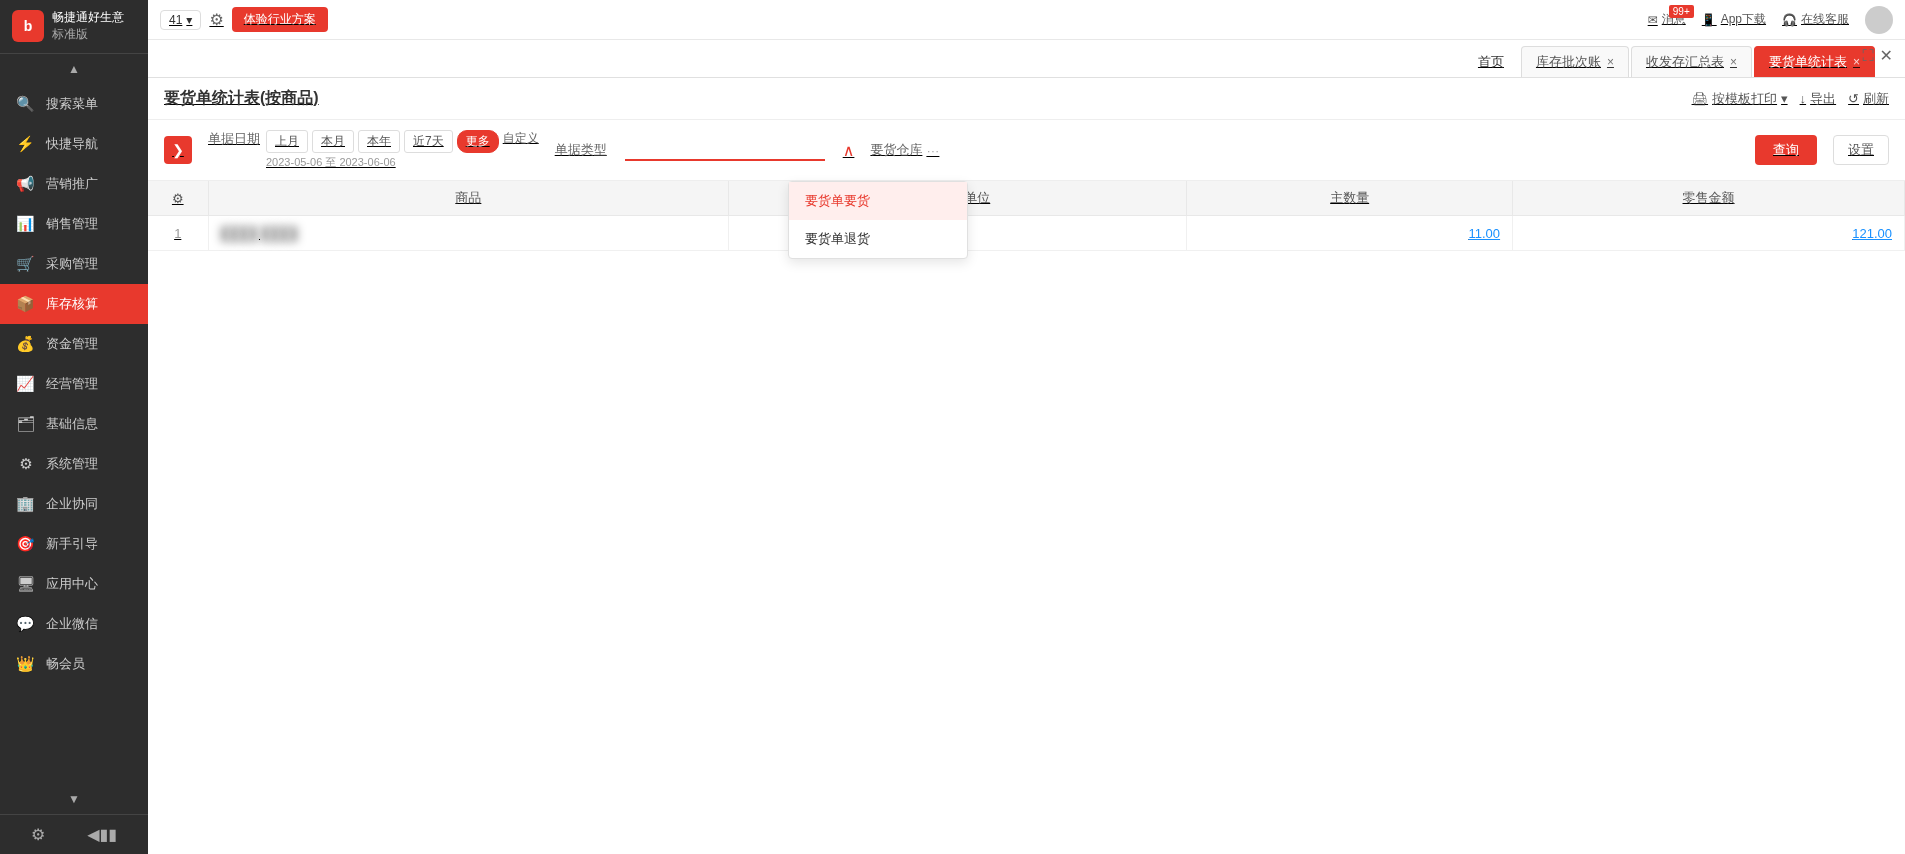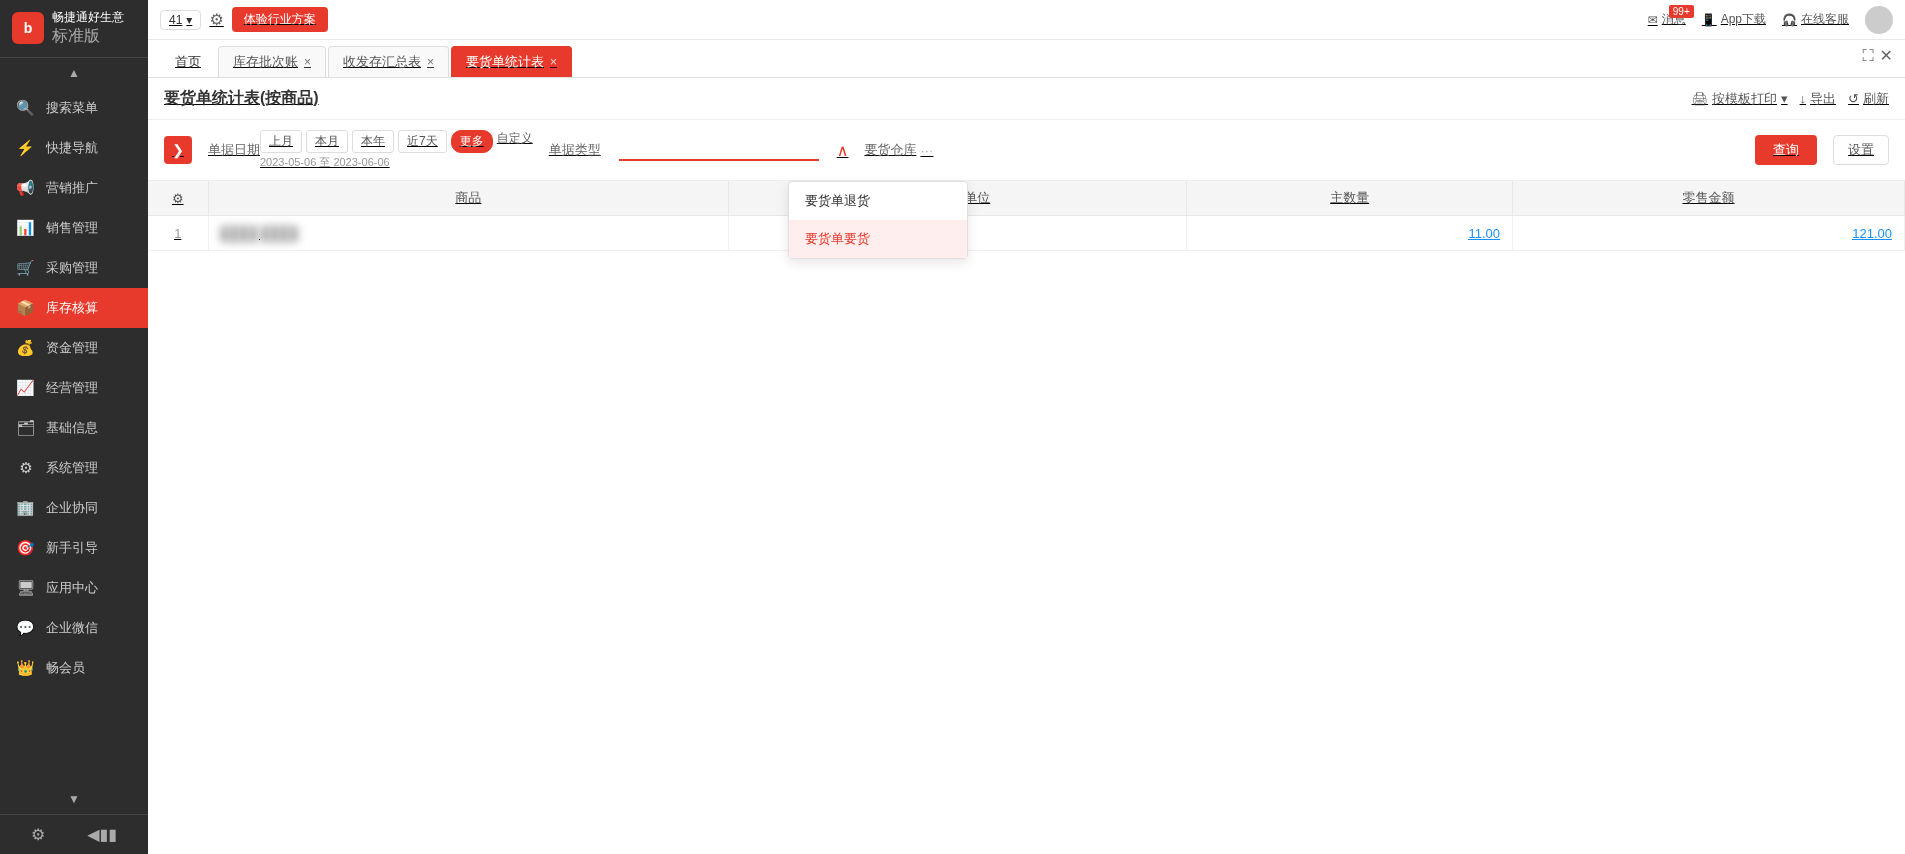--- a/index.html
+++ b/index.html
@@ -3,21 +3,21 @@
   <meta charset="utf-8">
   <style>
     * { box-sizing: border-box; margin: 0; padding: 0; }
     body { font-family: 'Microsoft YaHei', '微软雅黑', sans-serif; font-size: 13px; background: #f5f5f5; display: flex; height: 854px; overflow: hidden; }
 
     
     .sidebar { width: 148px; background: #2d2d2d; display: flex; flex-direction: column; height: 100%; flex-shrink: 0; }
     .sidebar-logo { display: flex; align-items: center; padding: 10px 12px; border-bottom: 1px solid #444; }
     .sidebar-logo-icon { width: 32px; height: 32px; background: #e8392d; border-radius: 6px; display: flex; align-items: center; justify-content: center; color: white; font-weight: bold; font-size: 14px; margin-right: 8px; flex-shrink: 0; }
     .sidebar-logo-text { color: #fff; font-size: 12px; line-height: 1.3; }
-    .sidebar-logo-sub { color: #aaa; font-size: 16px; }
+    .sidebar-logo-sub { color: #aaa; font-size: 12px; }
     .sidebar-scroll { flex: 1; overflow-y: auto; }
     .sidebar-scroll::-webkit-scrollbar { width: 4px; }
     .sidebar-scroll::-webkit-scrollbar-thumb { background: #555; }
     .sidebar-item { display: flex; align-items: center; padding: 10px 16px; color: #ccc; cursor: pointer; font-size: 13px; }
     .sidebar-item.active { background: #e8392d; color: #fff; }
     .sidebar-item-icon { width: 20px; height: 20px; margin-right: 10px; display: flex; align-items: center; justify-content: center; font-size: 15px; flex-shrink: 0; }
     .sidebar-bottom { display: flex; align-items: center; justify-content: space-around; padding: 10px; border-top: 1px solid #444; }
     .sidebar-bottom-icon { color: #aaa; cursor: pointer; font-size: 16px; }
     .scroll-arrow { color: #aaa; font-size: 12px; cursor: pointer; padding: 4px; }
 
@@ -29,42 +29,42 @@
     .topbar-left { display: flex; align-items: center; gap: 8px; }
     .topbar-branch { display: flex; align-items: center; border: 1px solid #ddd; border-radius: 4px; padding: 2px 8px; font-size: 12px; color: #333; cursor: pointer; gap: 4px; }
     .topbar-gear { color: #666; font-size: 16px; cursor: pointer; }
     .topbar-industry { background: #e8392d; color: #fff; border: none; border-radius: 4px; padding: 4px 12px; font-size: 12px; cursor: pointer; }
     .topbar-right { display: flex; align-items: center; gap: 16px; font-size: 12px; color: #555; }
     .topbar-msg { display: flex; align-items: center; gap: 4px; cursor: pointer; position: relative; }
     .badge { background: #e8392d; color: #fff; border-radius: 2px; font-size: 10px; padding: 1px 4px; position: absolute; top: -6px; right: -8px; }
     .topbar-avatar { width: 28px; height: 28px; background: #ccc; border-radius: 50%; }
 
     
-    .tabbar { height: 38px; background: #fff; border-bottom: 1px solid #e0e0e0; display: flex; align-items: flex-end; padding: 0 12px; flex-shrink: 0; position: relative; }
+    .tabbar { height: 38px; background: #fff; border-bottom: 1px solid #e0e0e0; display: flex; align-items: flex-end; padding: 0 28px; flex-shrink: 0; position: relative; justify-content: flex-end; }
     .tab { display: flex; align-items: center; padding: 6px 14px; font-size: 13px; color: #555; cursor: pointer; border: 1px solid transparent; border-bottom: none; margin-right: 2px; border-radius: 4px 4px 0 0; gap: 6px; }
     .tab.home { color: #333; }
     .tab.active { background: #e8392d; color: #fff; border-color: #e8392d; }
     .tab-close { font-size: 12px; cursor: pointer; opacity: 0.8; }
     .tab:not(.active):not(.home) { border-color: #ddd; background: #f9f9f9; }
     .tabbar-actions { position: absolute; right: 12px; top: 6px; display: flex; gap: 6px; }
     .tabbar-btn { background: none; border: none; cursor: pointer; color: #666; font-size: 16px; }
 
     
     .content { flex: 1; overflow: auto; background: #f7f7f7; display: flex; flex-direction: column; }
 
     
     .page-header { background: #fff; padding: 10px 16px; display: flex; align-items: center; justify-content: space-between; border-bottom: 1px solid #eee; flex-shrink: 0; }
     .page-title { font-size: 16px; font-weight: bold; color: #333; }
     .page-actions { display: flex; align-items: center; gap: 12px; font-size: 13px; color: #555; }
     .page-action-btn { display: flex; align-items: center; gap: 4px; cursor: pointer; color: #555; }
 
     
     .filter-bar { background: #fff; padding: 10px 16px; display: flex; align-items: center; gap: 16px; flex-shrink: 0; position: relative; border-bottom: 1px solid #eee; flex-wrap: wrap; }
     .filter-expand-btn { width: 28px; height: 28px; background: #e8392d; color: #fff; border: none; border-radius: 4px; cursor: pointer; display: flex; align-items: center; justify-content: center; font-size: 14px; flex-shrink: 0; }
-    .filter-group { display: flex; align-items: center; gap: 0; font-size: 13px; color: #333; }
+    .filter-group { display: flex; gap: 6px; font-size: 13px; color: #333; }
     .filter-label { color: #666; white-space: nowrap; }
     .filter-date-btns { display: flex; gap: 4px; }
     .filter-date-btn { padding: 2px 8px; border: 1px solid #ddd; border-radius: 3px; cursor: pointer; font-size: 12px; color: #555; background: #fff; }
     .filter-date-btn.more { background: #e8392d; color: #fff; border-color: #e8392d; border-radius: 10px; }
     .filter-date-custom { color: #666; font-size: 12px; cursor: pointer; }
     .filter-date-range { font-size: 11px; color: #999; margin-top: 2px; }
     .filter-type-group { display: flex; align-items: center; gap: 18px; }
     .filter-type-input { border: none; border-bottom: 2px solid #e8392d; outline: none; width: 200px; padding: 2px 4px; font-size: 13px; }
     .filter-type-arrow { color: #e8392d; cursor: pointer; font-size: 16px; }
     .filter-warehouse { display: flex; align-items: center; gap: 4px; }
@@ -287,22 +287,22 @@
         </div>
 
         <div class="filter-actions">
           <button class="btn-query">查询</button>
           <button class="btn-settings">设置</button>
         </div>
       </div>
 
       <div class="dropdown-pos">
         <div class="dropdown-menu">
+          <div class="dropdown-item selected">要货单要货</div>
           <div class="dropdown-item">要货单退货</div>
-          <div class="dropdown-item selected">要货单要货</div>
         </div>
       </div>
     </div>
 
     <div class="table-wrap">
       <table>
         <thead>
           <tr>
             <th style="width:60px;"><span>⚙</span></th>
             <th><span>商品</span></th>

